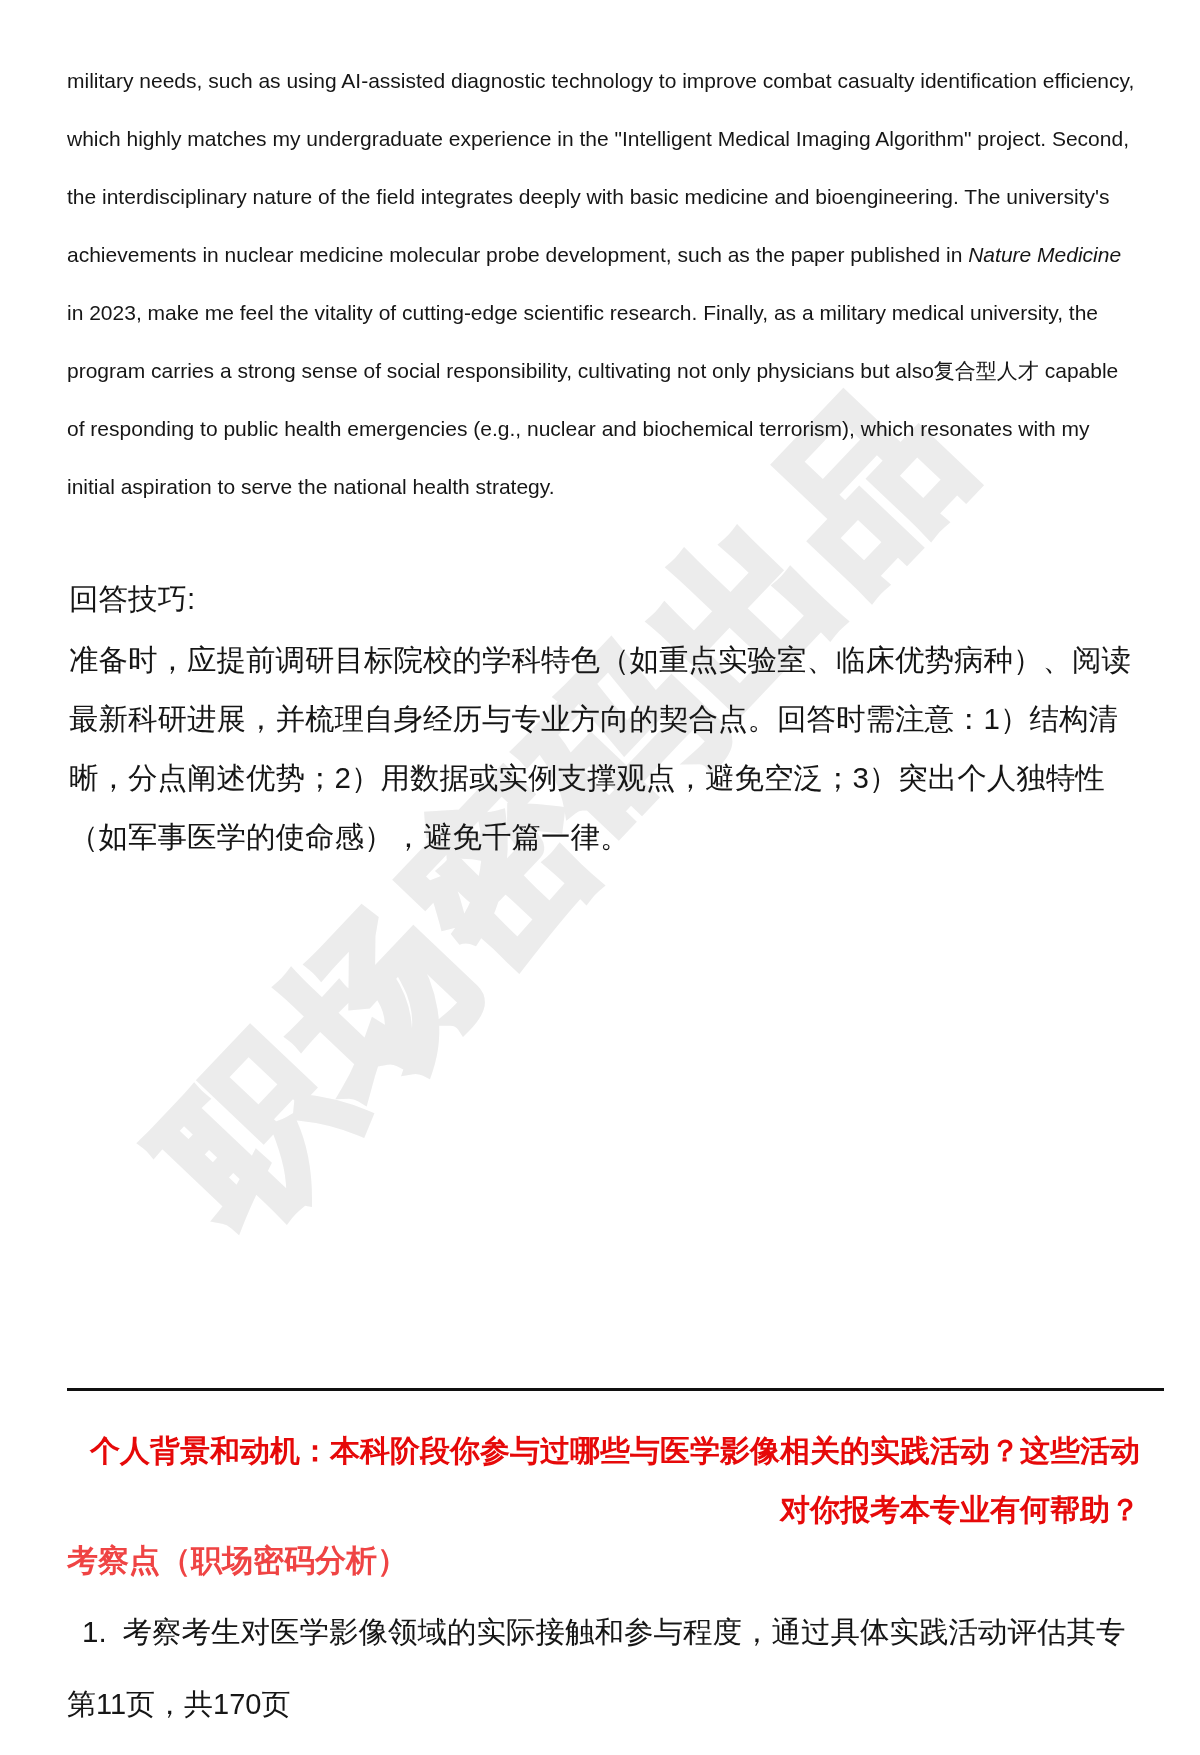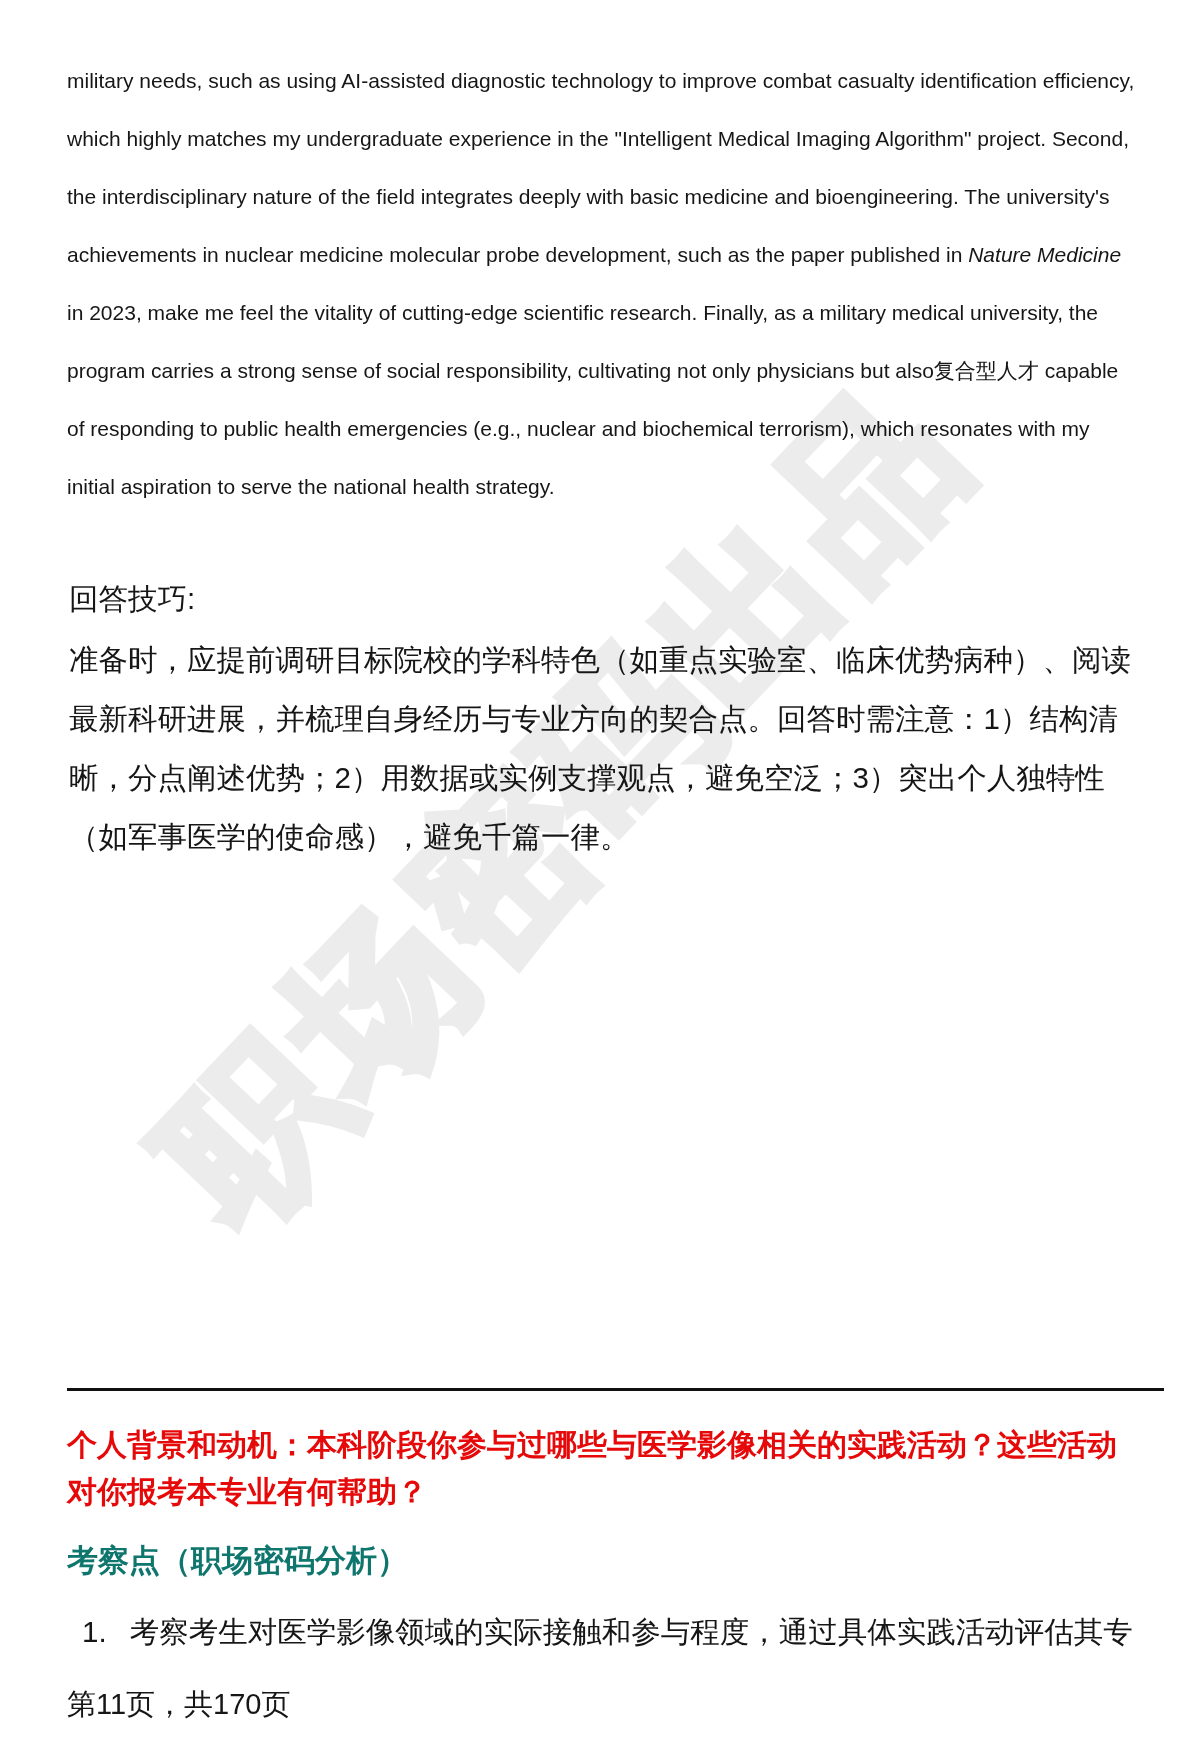--- a/index.html
+++ b/index.html
@@ -58,53 +58,54 @@
     height: 3px;
     background: #101010;
     z-index: 1;
   }
   .question {
     position: absolute;
     left: 67px;
     top: 1421px;
     width: 1073px;
     font-size: 30px;
-    line-height: 47px;
+    line-height: 59px;
     font-weight: bold;
     color: #e60909;
     z-index: 1;
+    text-align: right;
   }
   .exam-heading {
     position: absolute;
     left: 67px;
     top: 1540px;
     width: 1073px;
     font-size: 31px;
     line-height: 42px;
     font-weight: bold;
-    color: #0f766e;
+    color: #ef4444;
     z-index: 1;
   }
   .exam-list {
     position: absolute;
     left: 67px;
     top: 1612px;
     width: 1073px;
     font-size: 29.5px;
     line-height: 40px;
     color: #161616;
     z-index: 1;
   }
   .exam-item { display: flex; align-items: flex-start; }
   .exam-item .marker {
     flex: 0 0 auto;
     padding-left: 15px;
     margin-right: 16px;
   }
-  .exam-item .item-text { flex: 1 1 auto; text-align: center; }
+  .exam-item .item-text { flex: 1 1 auto; }
   .footer {
     position: absolute;
     left: 67px;
     top: 1686px;
     width: 1073px;
     text-align: left;
     font-size: 29px;
     line-height: 36px;
     color: #161616;
     z-index: 1;

